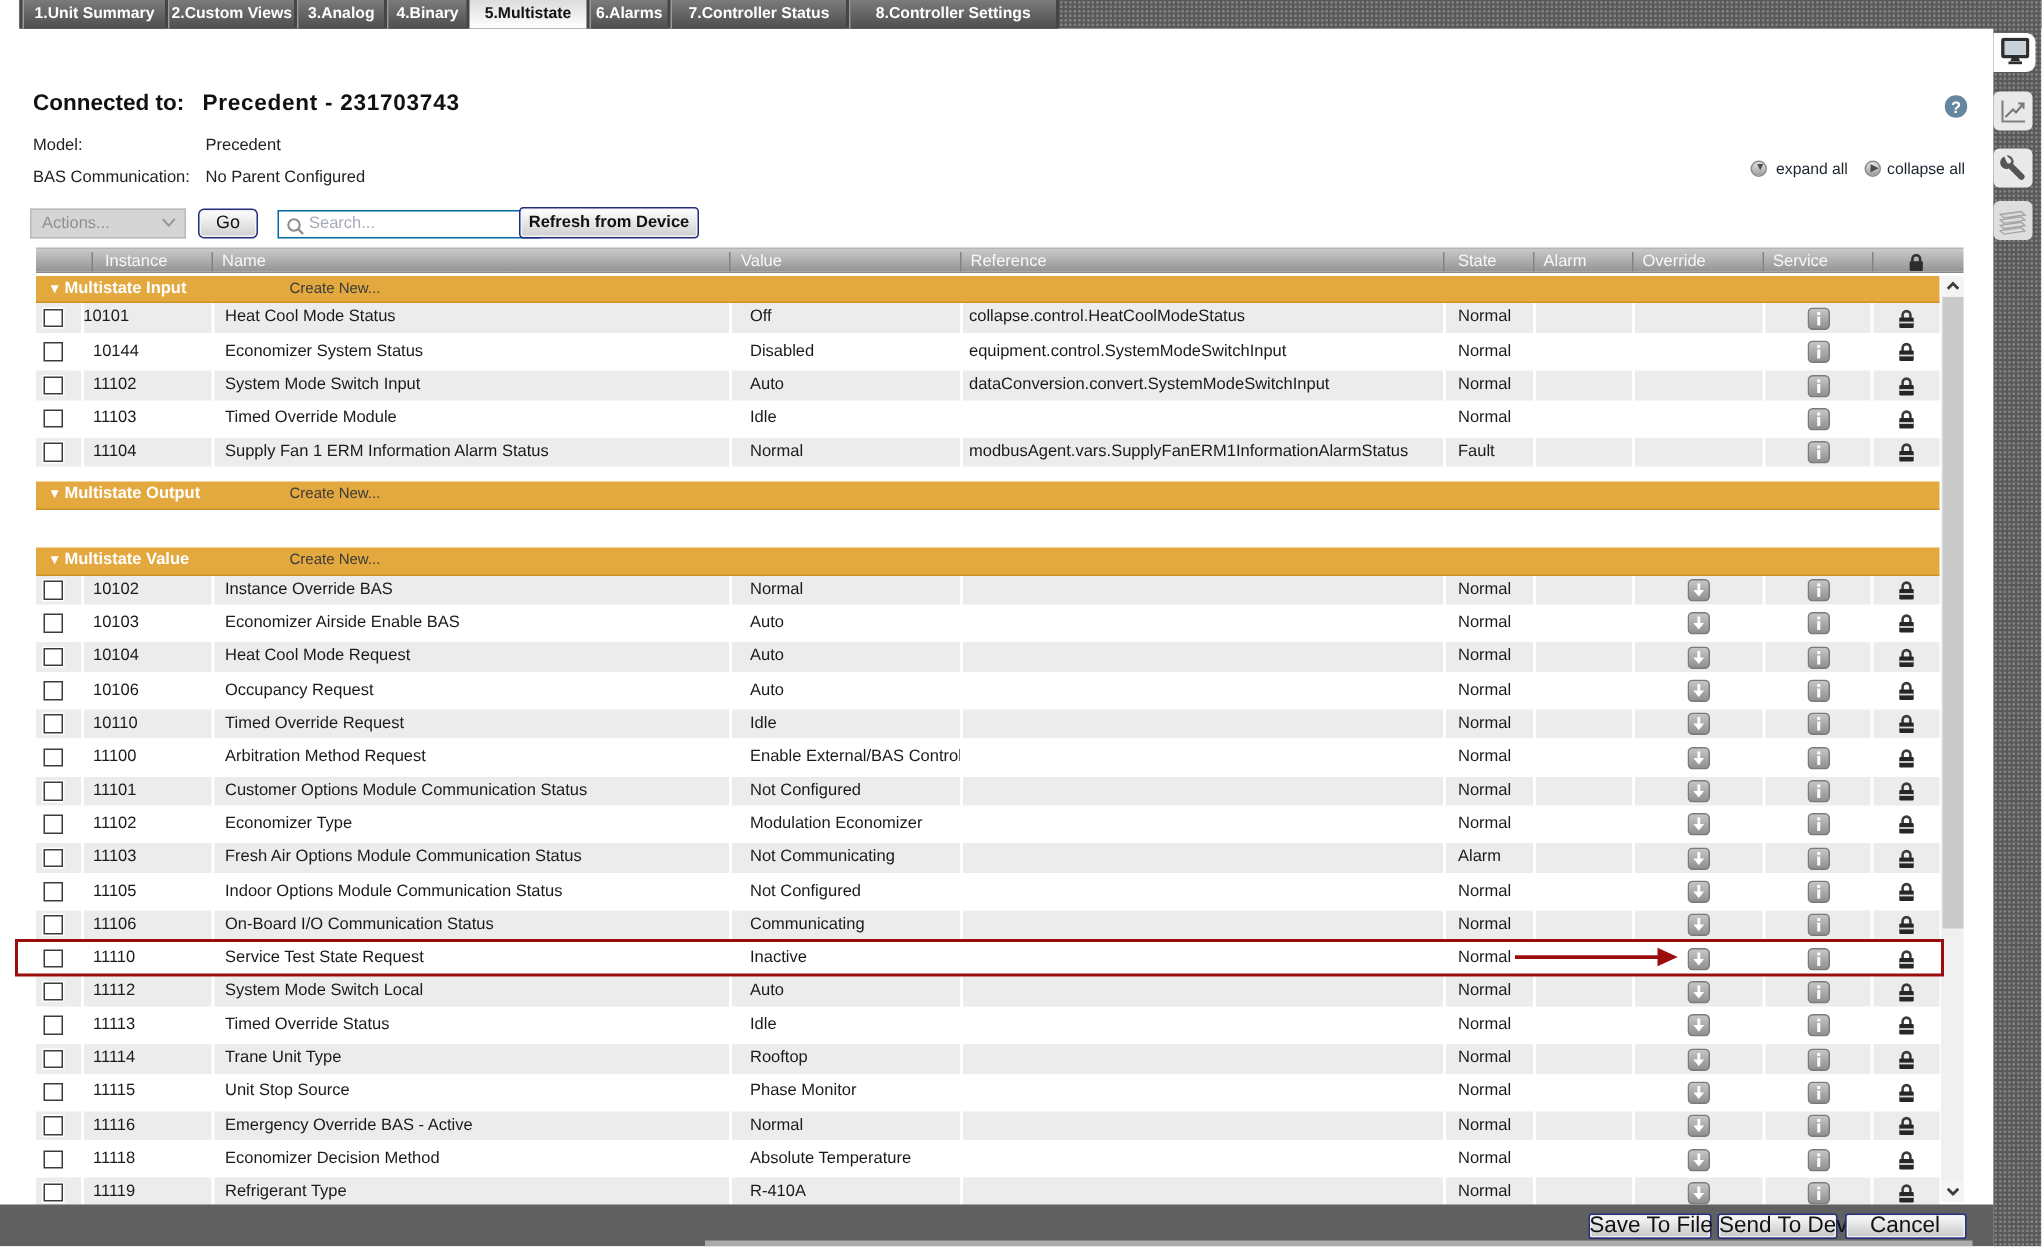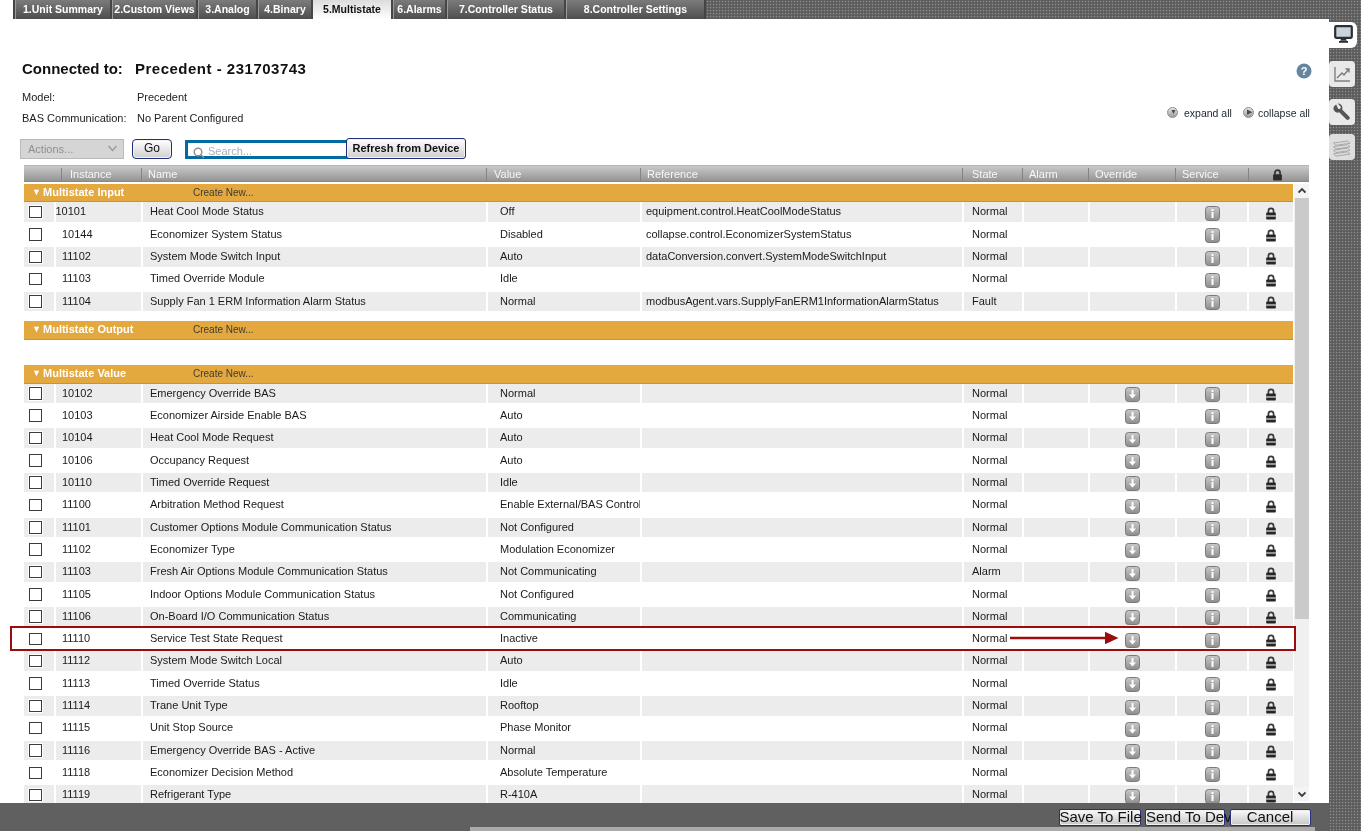--- a/index.html
+++ b/index.html
@@ -30,21 +30,21 @@
 
 
 #actions { position:absolute; left:20px; top:139px; width:104px; height:20px;
   background:#d5d5d5; border:1px solid #b9b9b9; font-size:11px; color:#8f8f8f;
   line-height:18px; padding-left:7px; }
 #actions .chev { position:absolute; right:6px; top:5px; width:9px; height:7px; }
 .btnblue { position:absolute; border:1.5px solid #232d7d; border-radius:3px;
   background:linear-gradient(#ffffff,#cfcfcf); box-shadow:inset 0 0 0 1px #f3f3f3;
   font-size:11px; color:#111; text-align:center; }
 #search { position:absolute; left:185px; top:140px; width:175px; height:19px;
-  background:#fff; border:3px solid #0369a1; }
+  background:#fff; border:1px solid #0369a1; }
 #search .ph { position:absolute; left:20px; top:2px; font-size:11px; color:#a7adb8; }
 
 
 .radio { position:absolute; width:11px; height:11px; border-radius:50%;
   background:linear-gradient(#e6e6e6,#9c9c9c); border:1px solid #8d8d8d; }
 .radio span { position:absolute; left:2px; top:0px; font-size:7px; color:#4c4c4c; }
 .ec { position:absolute; font-size:10.5px; color:#1c2430; }
 
 
 #tbl { position:absolute; left:24px; top:165px; width:1285px; height:636px; }
@@ -214,21 +214,21 @@
         <span class="gtitle">Multistate Input</span>
         <span class="cnew">Create New...</span>
       </div>
 <div class="row" style="top:37.4px">
         <span class="cell g cbx" style="left:0px;width:29.5px">
           <span class="ck"></span>
         </span>
         <span class="cell g" style="left:31.5px;width:85.5px;padding-left:0">10101</span>
         <span class="cell g" style="left:119px;width:343px;padding-left:7px">Heat Cool Mode Status</span>
         <span class="cell g" style="left:464px;width:152px;padding-left:12px">Off</span>
-        <span class="cell g" style="left:618px;width:320px;padding-left:4px">equipment.control.HeatCoolModeStatus</span>
+        <span class="cell g" style="left:618px;width:320px;padding-left:4px">collapse.control.HeatCoolModeStatus</span>
         <span class="cell g" style="left:940px;width:58px;padding-left:8px">Normal</span>
         <span class="cell g" style="left:1000px;width:64px"></span>
         <span class="cell g cc" style="left:1066px;width:85px"></span>
         <span class="cell g cc" style="left:1153px;width:70px"><svg class="sbtn" width="15" height="15" viewBox="0 0 15 15">
             <rect x="0.5" y="0.5" width="14" height="14" rx="3" fill="url(#gb)" stroke="#7a7a7a"></rect>
             <rect x="6.5" y="3" width="2" height="2" fill="#fff"></rect>
             <rect x="6.5" y="6" width="2" height="6" fill="#fff"></rect>
           </svg></span>
         <span class="cell g cc" style="left:1225px;width:44px"><svg width="12" height="15" viewBox="0 0 12 15">
             <path d="M3.4 7 V5 a2.6 2.6 0 0 1 5.2 0 V7" fill="none" stroke="#3a3a3a" stroke-width="1.7"></path>
@@ -236,21 +236,21 @@
             <rect x="1.2" y="9.4" width="9.6" height="1.2" fill="#dcdcdc"></rect>
           </svg></span>
       </div>
 <div class="row" style="top:59.7px">
         <span class="cell w cbx" style="left:0px;width:29.5px">
           <span class="ck"></span>
         </span>
         <span class="cell w" style="left:31.5px;width:85.5px;padding-left:6.5px">10144</span>
         <span class="cell w" style="left:119px;width:343px;padding-left:7px">Economizer System Status</span>
         <span class="cell w" style="left:464px;width:152px;padding-left:12px">Disabled</span>
-        <span class="cell w" style="left:618px;width:320px;padding-left:4px">collapse.control.EconomizerSystemStatus</span>
+        <span class="cell w" style="left:618px;width:320px;padding-left:4px">equipment.control.SystemModeSwitchInput</span>
         <span class="cell w" style="left:940px;width:58px;padding-left:8px">Normal</span>
         <span class="cell w" style="left:1000px;width:64px"></span>
         <span class="cell w cc" style="left:1066px;width:85px"></span>
         <span class="cell w cc" style="left:1153px;width:70px"><svg class="sbtn" width="15" height="15" viewBox="0 0 15 15">
             <rect x="0.5" y="0.5" width="14" height="14" rx="3" fill="url(#gb)" stroke="#7a7a7a"></rect>
             <rect x="6.5" y="3" width="2" height="2" fill="#fff"></rect>
             <rect x="6.5" y="6" width="2" height="6" fill="#fff"></rect>
           </svg></span>
         <span class="cell w cc" style="left:1225px;width:44px"><svg width="12" height="15" viewBox="0 0 12 15">
             <path d="M3.4 7 V5 a2.6 2.6 0 0 1 5.2 0 V7" fill="none" stroke="#3a3a3a" stroke-width="1.7"></path>
@@ -331,21 +331,21 @@
 <div class="gbar" style="top:200px">
         <span class="tri">▼</span>
         <span class="gtitle">Multistate Value</span>
         <span class="cnew">Create New...</span>
       </div>
 <div class="row" style="top:218.6px">
         <span class="cell g cbx" style="left:0px;width:29.5px">
           <span class="ck"></span>
         </span>
         <span class="cell g" style="left:31.5px;width:85.5px;padding-left:6.5px">10102</span>
-        <span class="cell g" style="left:119px;width:343px;padding-left:7px">Emergency Override BAS</span>
+        <span class="cell g" style="left:119px;width:343px;padding-left:7px">Instance Override BAS</span>
         <span class="cell g" style="left:464px;width:152px;padding-left:12px">Normal</span>
         <span class="cell g" style="left:618px;width:320px;padding-left:4px"></span>
         <span class="cell g" style="left:940px;width:58px;padding-left:8px">Normal</span>
         <span class="cell g" style="left:1000px;width:64px"></span>
         <span class="cell g cc" style="left:1066px;width:85px"><svg class="obtn" width="15" height="15" viewBox="0 0 15 15">
             <defs></defs>
             <rect x="0.5" y="0.5" width="14" height="14" rx="3" fill="url(#gb)" stroke="#7a7a7a"></rect>
             <rect x="6.6" y="3" width="1.9" height="5" fill="#fff"></rect>
             <path d="M3.9 7.4 L11.1 7.4 L7.5 11.6 Z" fill="#fff"></path>
           </svg></span>

